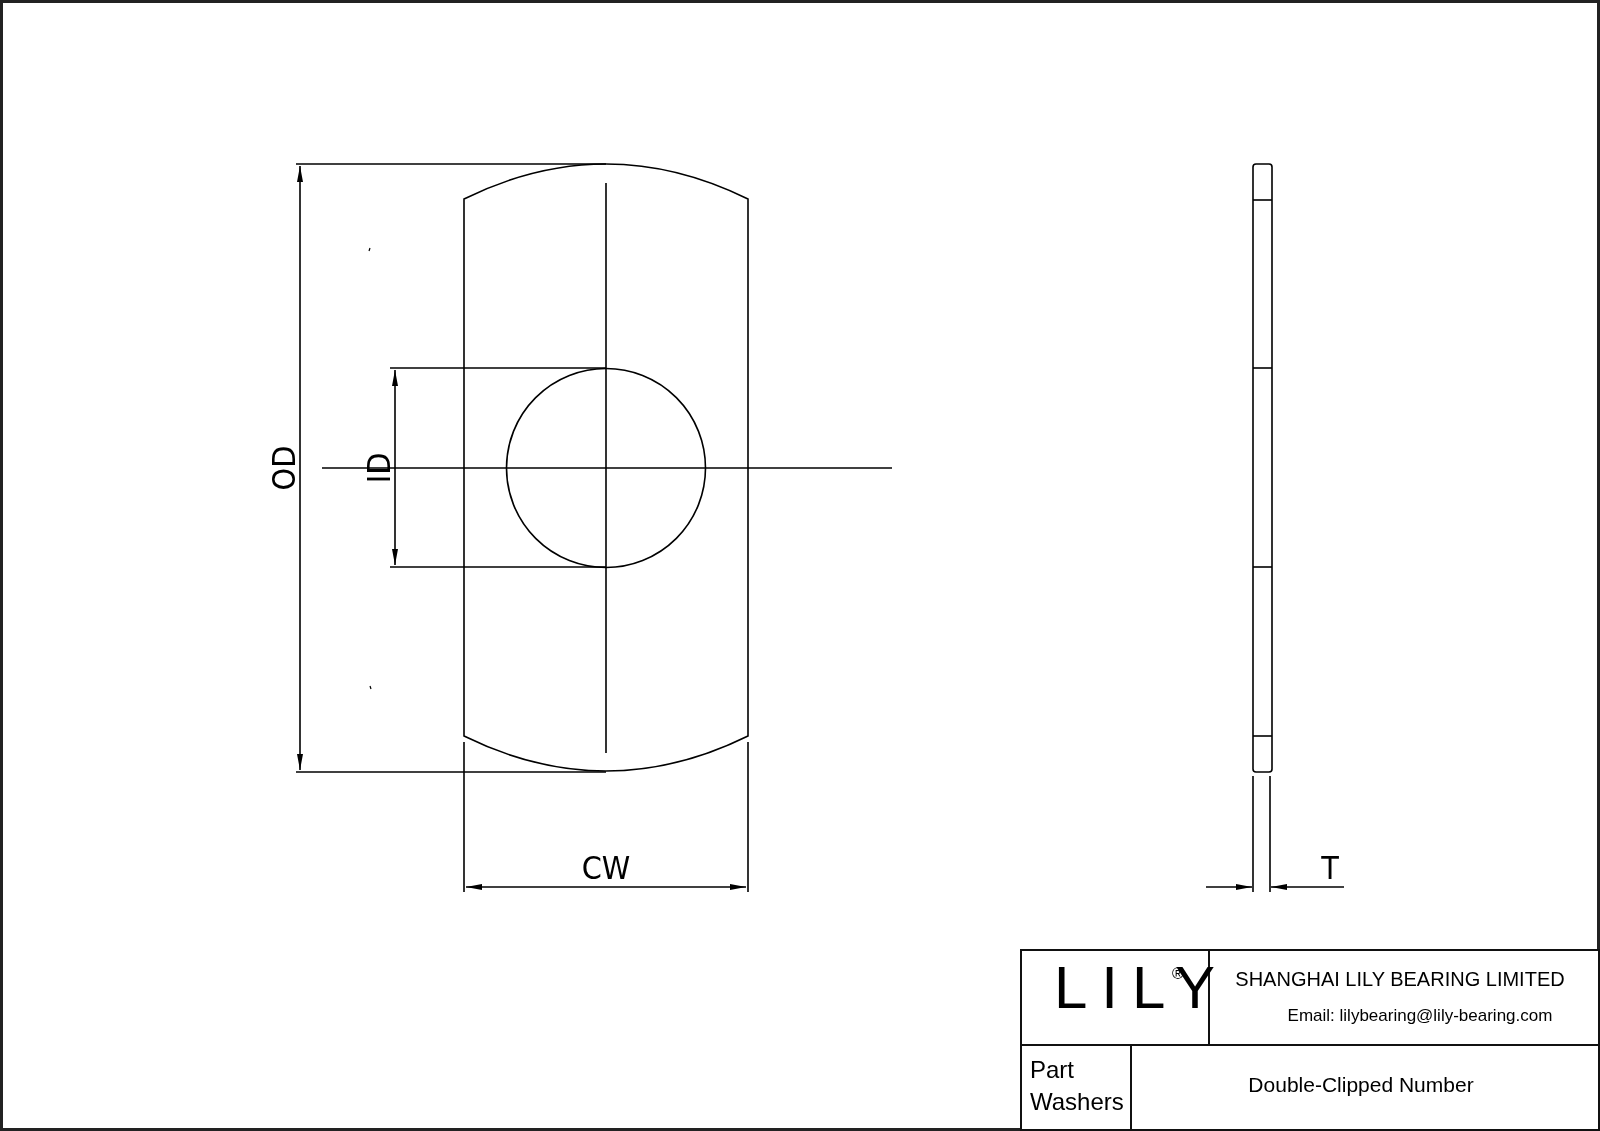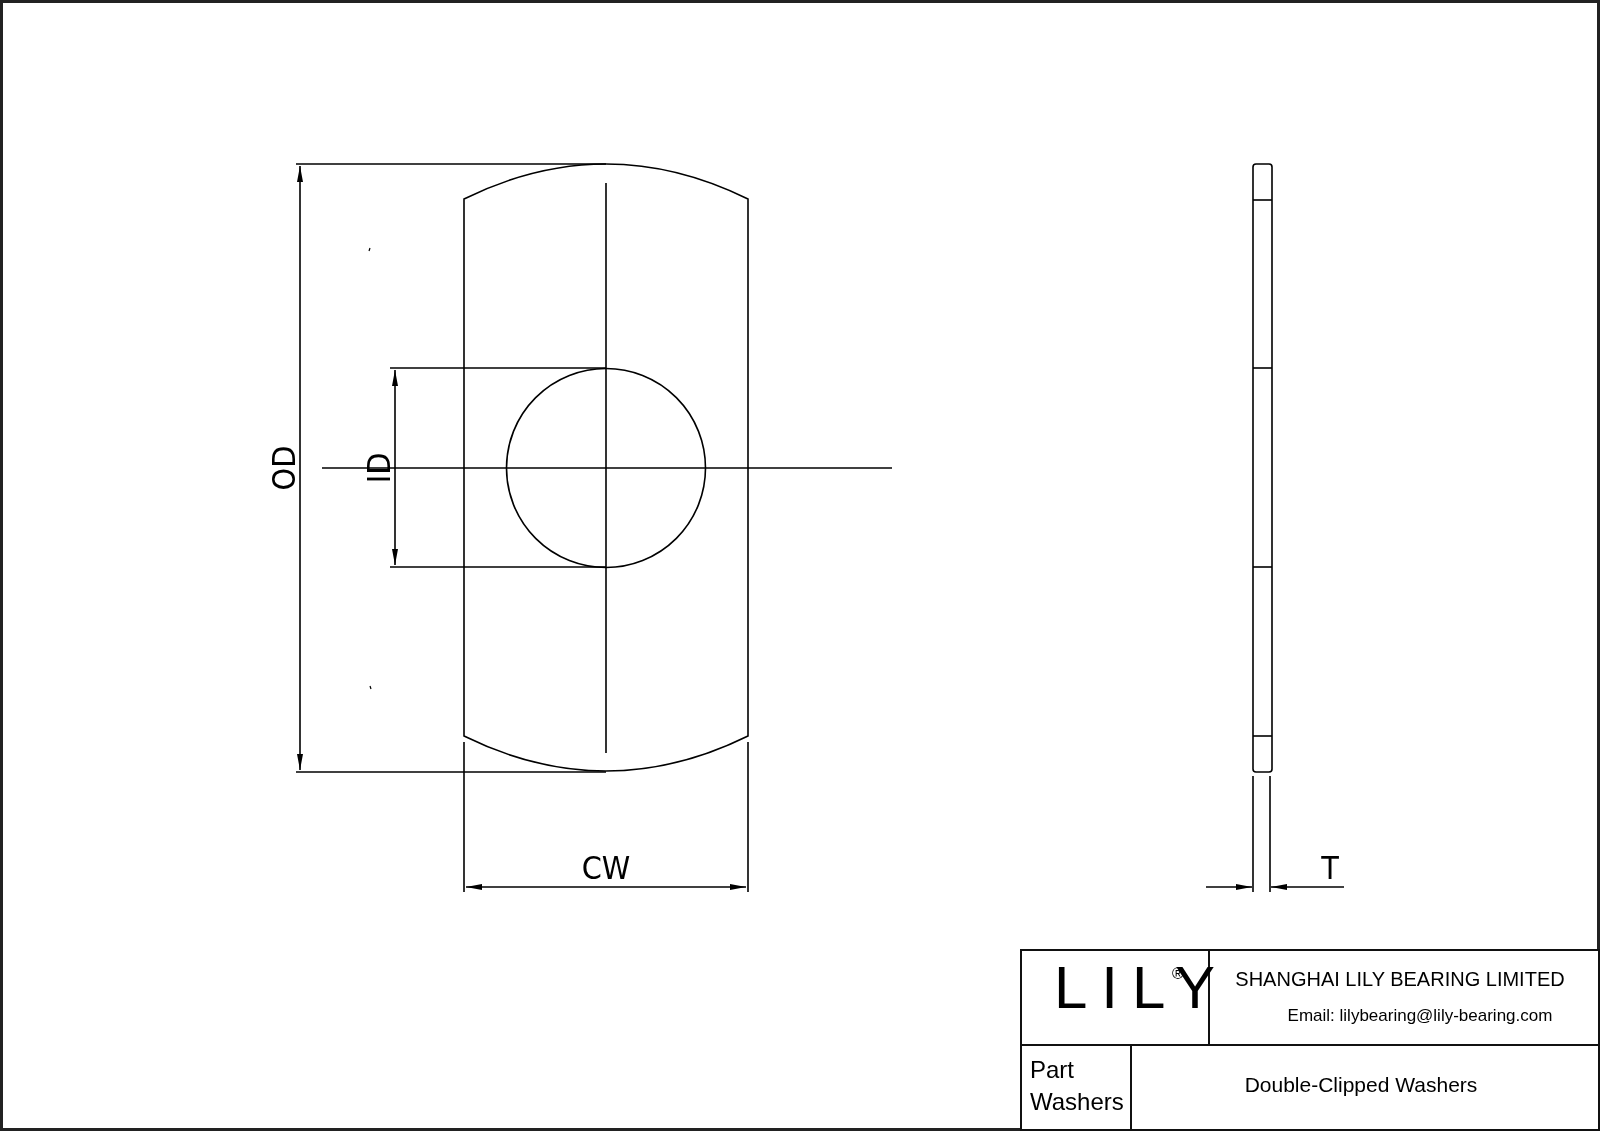--- a/index.html
+++ b/index.html
@@ -88,14 +88,14 @@
   <div class="logo">LILY</div>
   <div class="reg">®</div>
 
   <div class="company">SHANGHAI LILY BEARING LIMITED</div>
   <div class="email">Email: lilybearing@lily-bearing.com</div>
 
   <div class="pn-label">
     <div>Part</div>
     <div>Washers</div>
   </div>
-  <div class="pn-value">Double-Clipped Washers</div>
+  <div class="pn-value">Double-Clipped Number</div>
 </div>
 
 </body></html>

